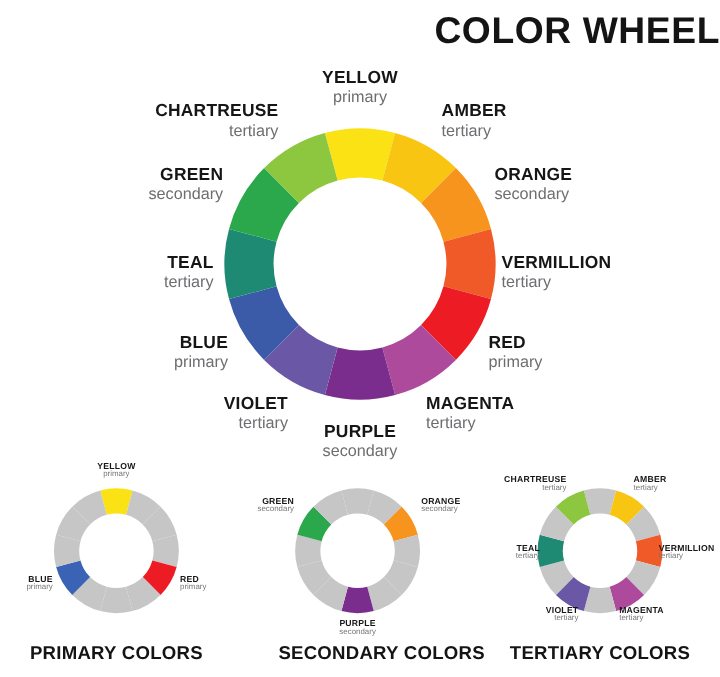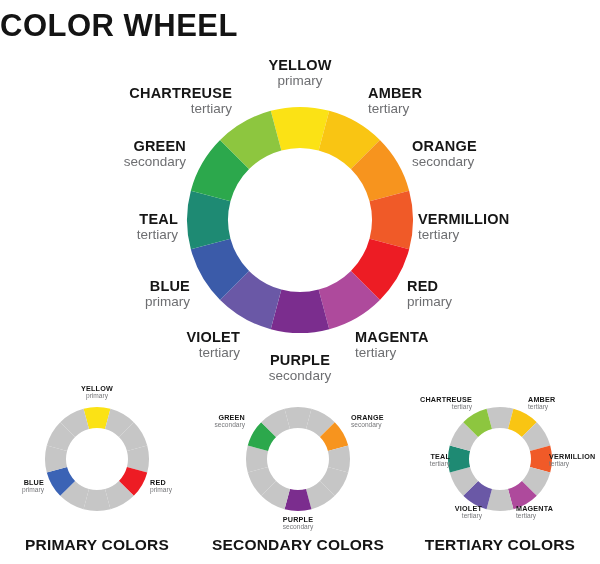--- a/index.html
+++ b/index.html
@@ -14,21 +14,21 @@
     overflow: hidden;
     font-family: "Liberation Sans", sans-serif;
     color: #1a1a1a;
   }
 
   #page-title {
     position: absolute;
     top: 8px;
     left: 0;
     width: 600px;
-    text-align: left;
+    text-align: right;
     font-size: 31px;
     font-weight: bold;
     letter-spacing: 0.5px;
     color: #141414;
   }
 
   .wheel-svg {
     position: absolute;
     top: 0;
     left: 0;
@@ -241,21 +241,21 @@
       <span class="sub">secondary</span>
     </div>
     <div class="mlabel c" style="top: 516px; left: 238px; width: 120px;">
       <span class="nm">PURPLE</span>
       <span class="sub">secondary</span>
     </div>
     <div class="mlabel r" style="top: 414px; left: 125px; width: 120px;">
       <span class="nm">GREEN</span>
       <span class="sub">secondary</span>
     </div>
-    <div class="mini-caption" style="top: 536px; left: 148px; width: 300px;">SECONDARY COLORS</div>
+    <div class="mini-caption" style="top: 536px; left: 148px; width: 300px; padding-left: 20px;">SECONDARY COLORS</div>
     <svg width="600" height="564" class="wheel-svg">
       <path d="M 486.54140965466894 408.77185703296846 A 52 52 0 0 1 513.4585903453311 408.77185703296846
           L 508.02339039817815 429.05629938503887 A 31 31 0 0 0 491.97660960182185 429.05629938503887 Z" fill="#C6C6C6"></path>
       <path d="M 513.4585903453311 408.77185703296846 A 52 52 0 0 1 536.7695526217004 422.2304473782995
           L 521.9203102167829 437.079689783217 A 31 31 0 0 0 508.02339039817815 429.05629938503887 Z" fill="#F9C513"></path>
       <path d="M 536.7695526217004 422.2304473782995 A 52 52 0 0 1 550.2281429670315 445.54140965466894
           L 529.9437006149611 450.97660960182185 A 31 31 0 0 0 521.9203102167829 437.079689783217 Z" fill="#C6C6C6"></path>
       <path d="M 550.2281429670315 445.54140965466894 A 52 52 0 0 1 550.2281429670315 472.45859034533106
           L 529.9437006149611 467.02339039817815 A 31 31 0 0 0 529.9437006149611 450.97660960182185 Z" fill="#F05A28"></path>
       <path d="M 550.2281429670315 472.45859034533106 A 52 52 0 0 1 536.7695526217004 495.7695526217005

